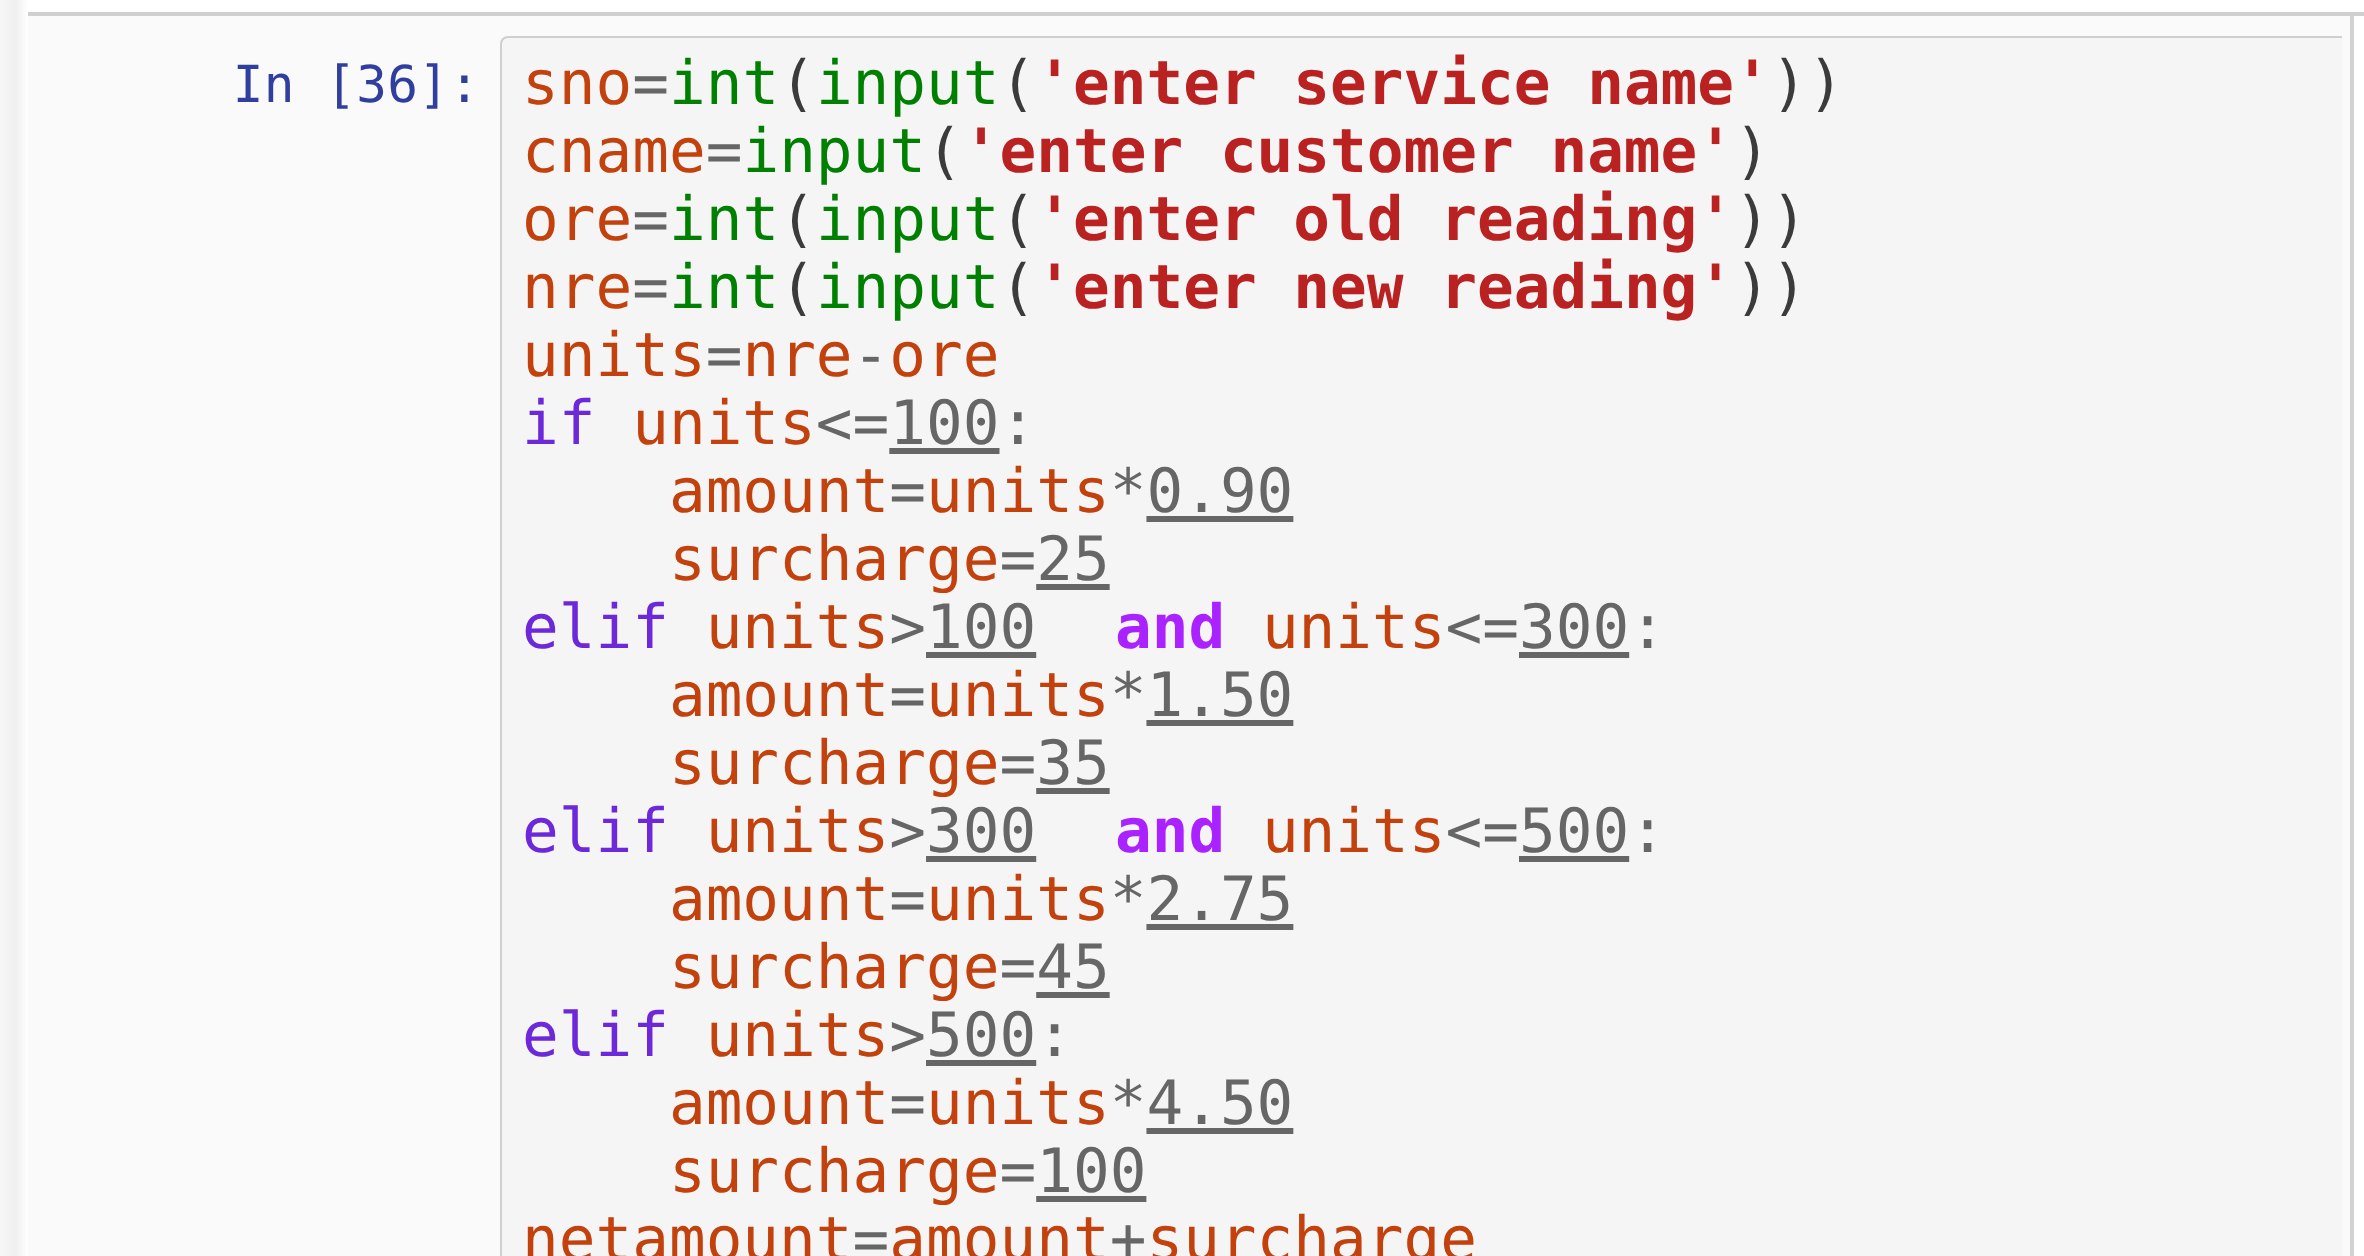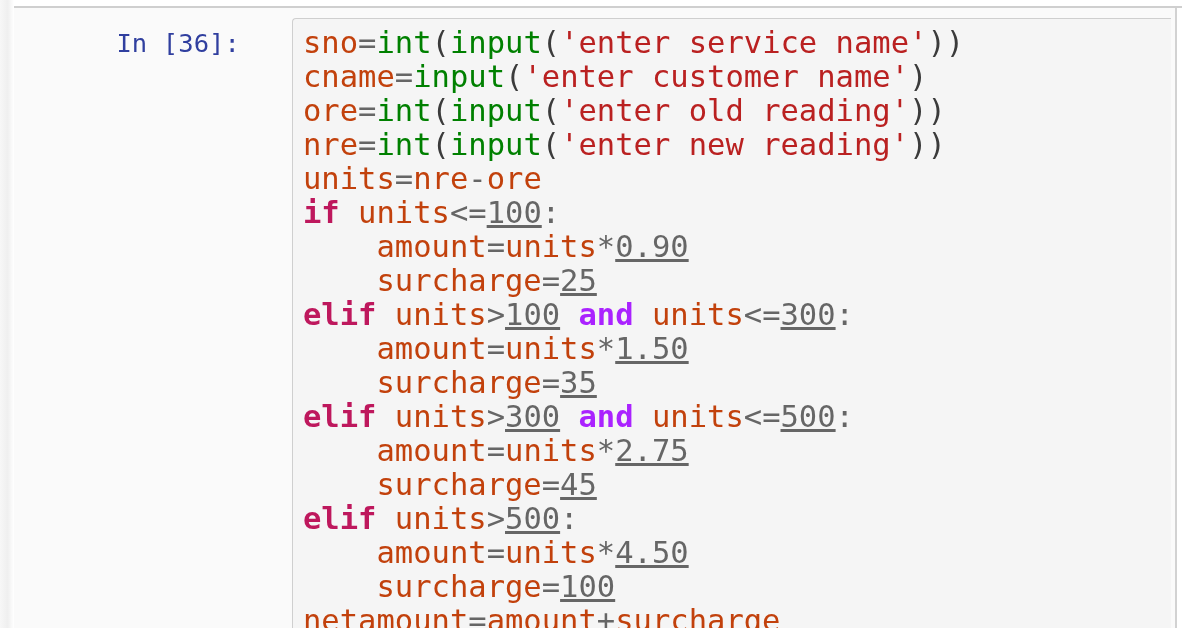--- a/index.html
+++ b/index.html
@@ -46,21 +46,20 @@
     width: 1161px; height: 620px;
     background: #fafafa;
   }
 
   #notebook-cell {
     position: absolute;
     left: 14px; top: 8px;
     width: 1161px; height: 524px;
     display: flex;
     align-items: flex-start;
-    gap: 42px;
   }
 
   #prompt-area {
     width: 236px;
     flex: 0 0 236px;
     text-align: right;
     padding-right: 10px;
     box-sizing: border-box;
     padding-top: 18px;
   }
@@ -92,24 +91,24 @@
     font-family: "DejaVu Sans Mono", monospace;
     font-size: 30.5px;
     line-height: 34px;
     white-space: pre;
     color: #3b3b3b;
     padding-top: 3px;
   }
   .code-line { height: 34px; white-space: pre; }
 
   
-  .tok-kw   { color: #be185d; font-weight: bold; margin-top: 44px; }   
-  .tok-op-kw{ color: #AA22FF; font-weight: bold; }   
+  .tok-kw   { color: #6d28d9; font-weight: normal; margin-top: 44px; }   
+  .tok-op-kw{ color: #AA22FF; font-weight: bold; margin-left: 21px; }   
   .tok-bi   { color: #008000; text-align: center; }                      
-  .tok-str  { color: #BA2121; }                      
+  .tok-str  { color: #BA2121; font-weight: bold; }                      
   .tok-num  { color: #666666; text-decoration: underline; }                      
   .tok-op   { color: #666666; }                      
   .tok-pun  { color: #3b3b3b; }                      
   .tok-name { color: #c2410c; }
 </style>
 </head>
 <body>
 
 <div id="left-gutter"></div>
 <div id="page-wash"></div>

